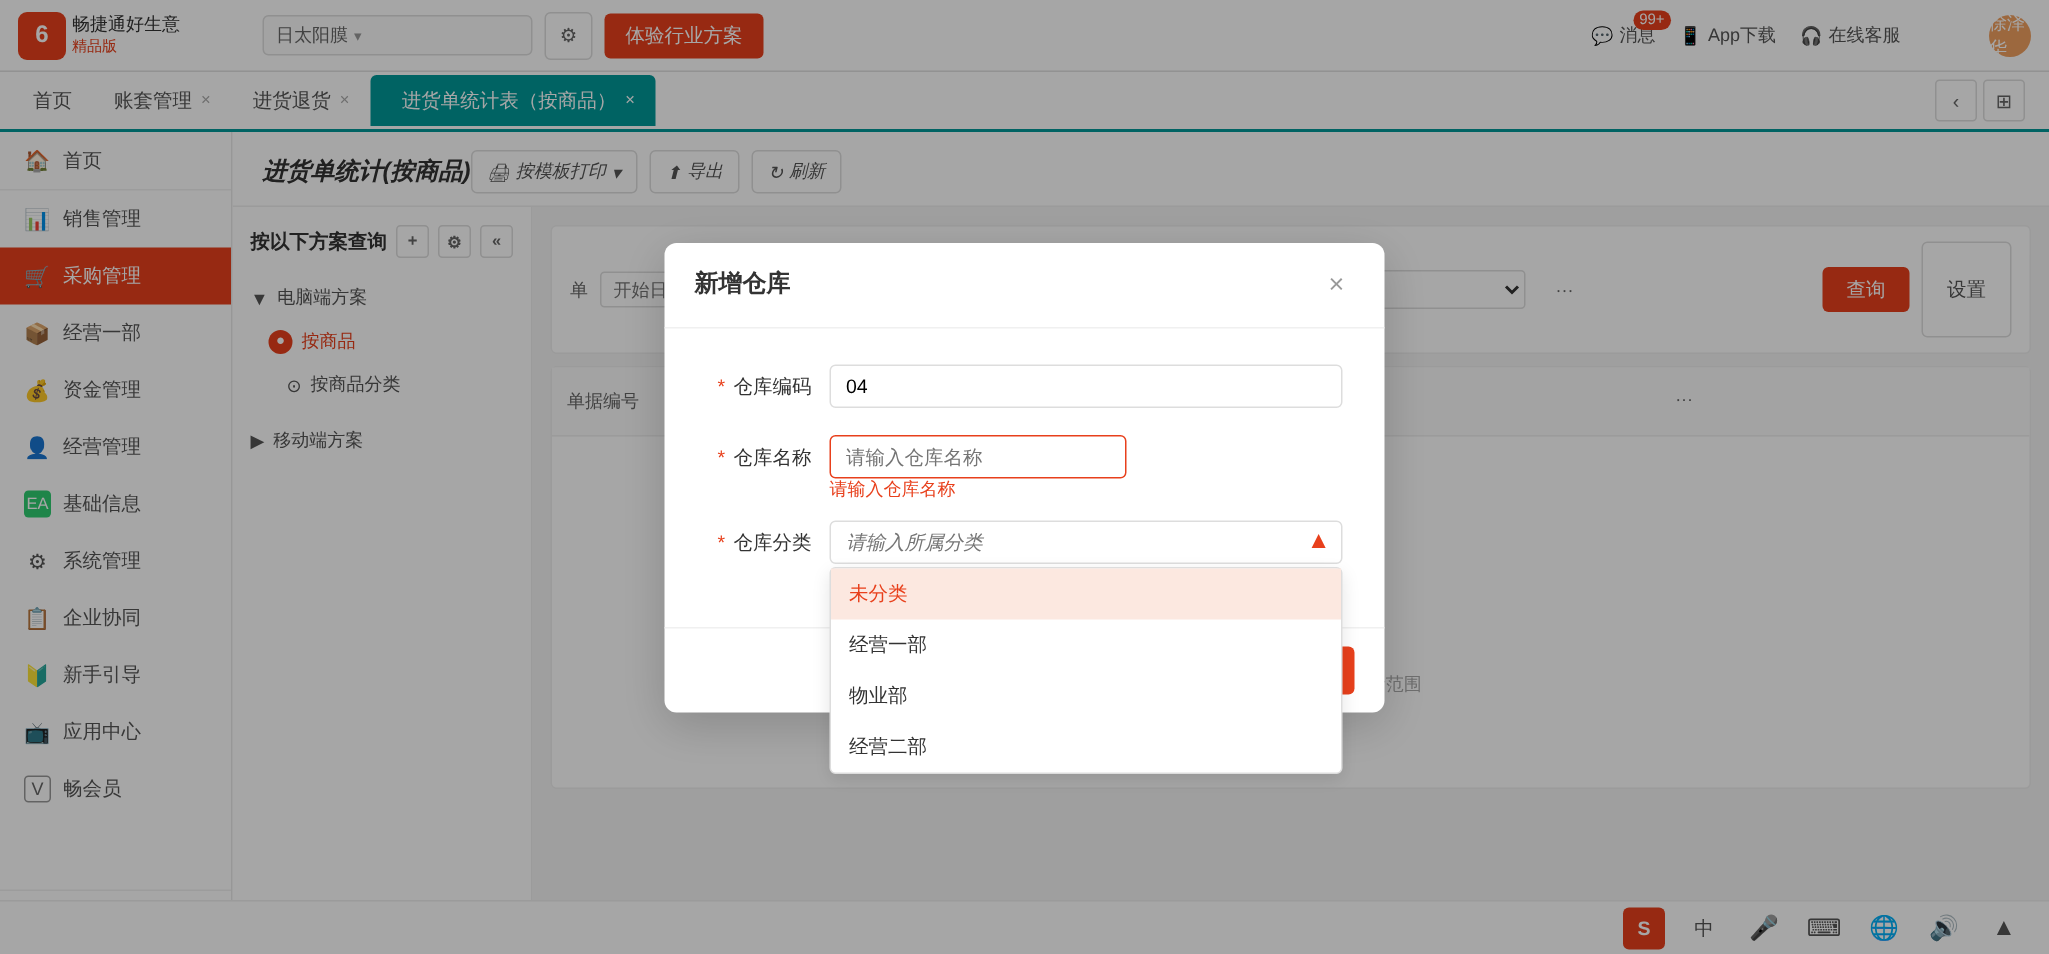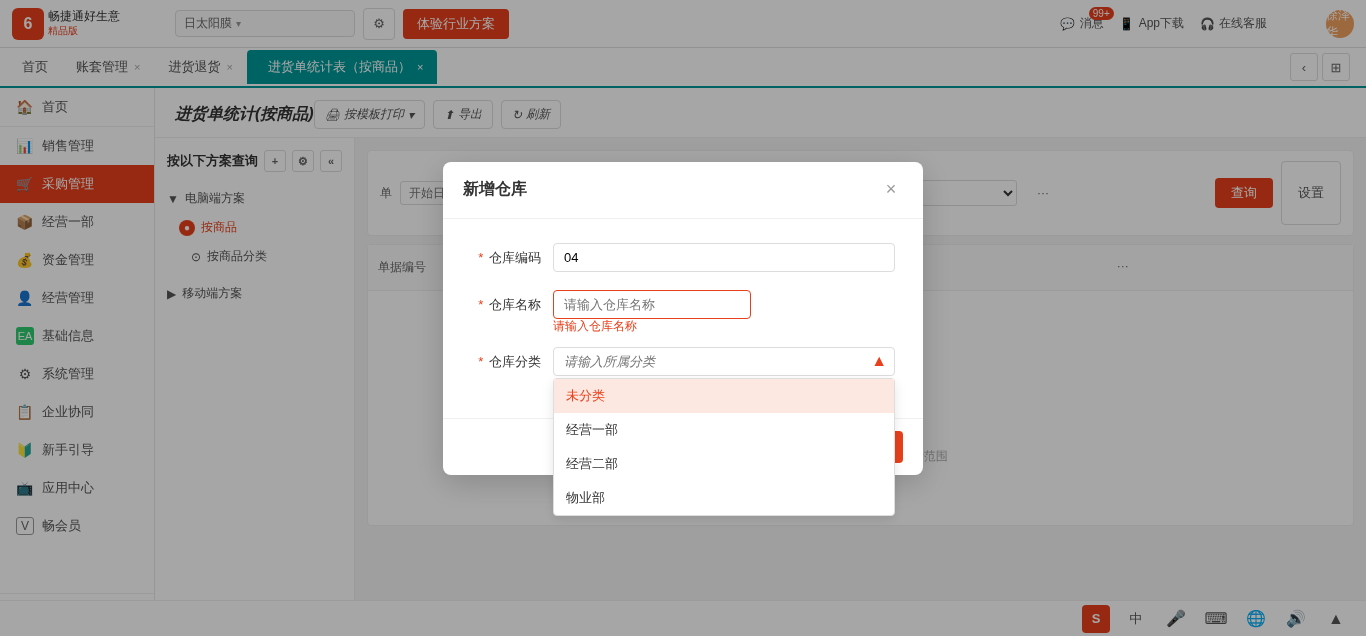--- a/index.html
+++ b/index.html
@@ -537,22 +537,22 @@
           <span class="form-required">*</span>
           <span>仓库分类</span>
         </span>
         <div class="form-control-with-btn">
           <input type="text" placeholder="请输入所属分类" style="">
           <span class="toggle-btn">▲</span>
           
           <div class="dropdown-list">
             <div class="dropdown-item selected">未分类</div>
             <div class="dropdown-item">经营一部</div>
+            <div class="dropdown-item">物业部</div>
             <div class="dropdown-item">经营二部</div>
-            <div class="dropdown-item">物业部</div>
           </div>
         </div>
       </div>
 
     </div>
 
     <div class="modal-footer">
       <button class="btn-save">保存</button>
     </div>
   </div>

